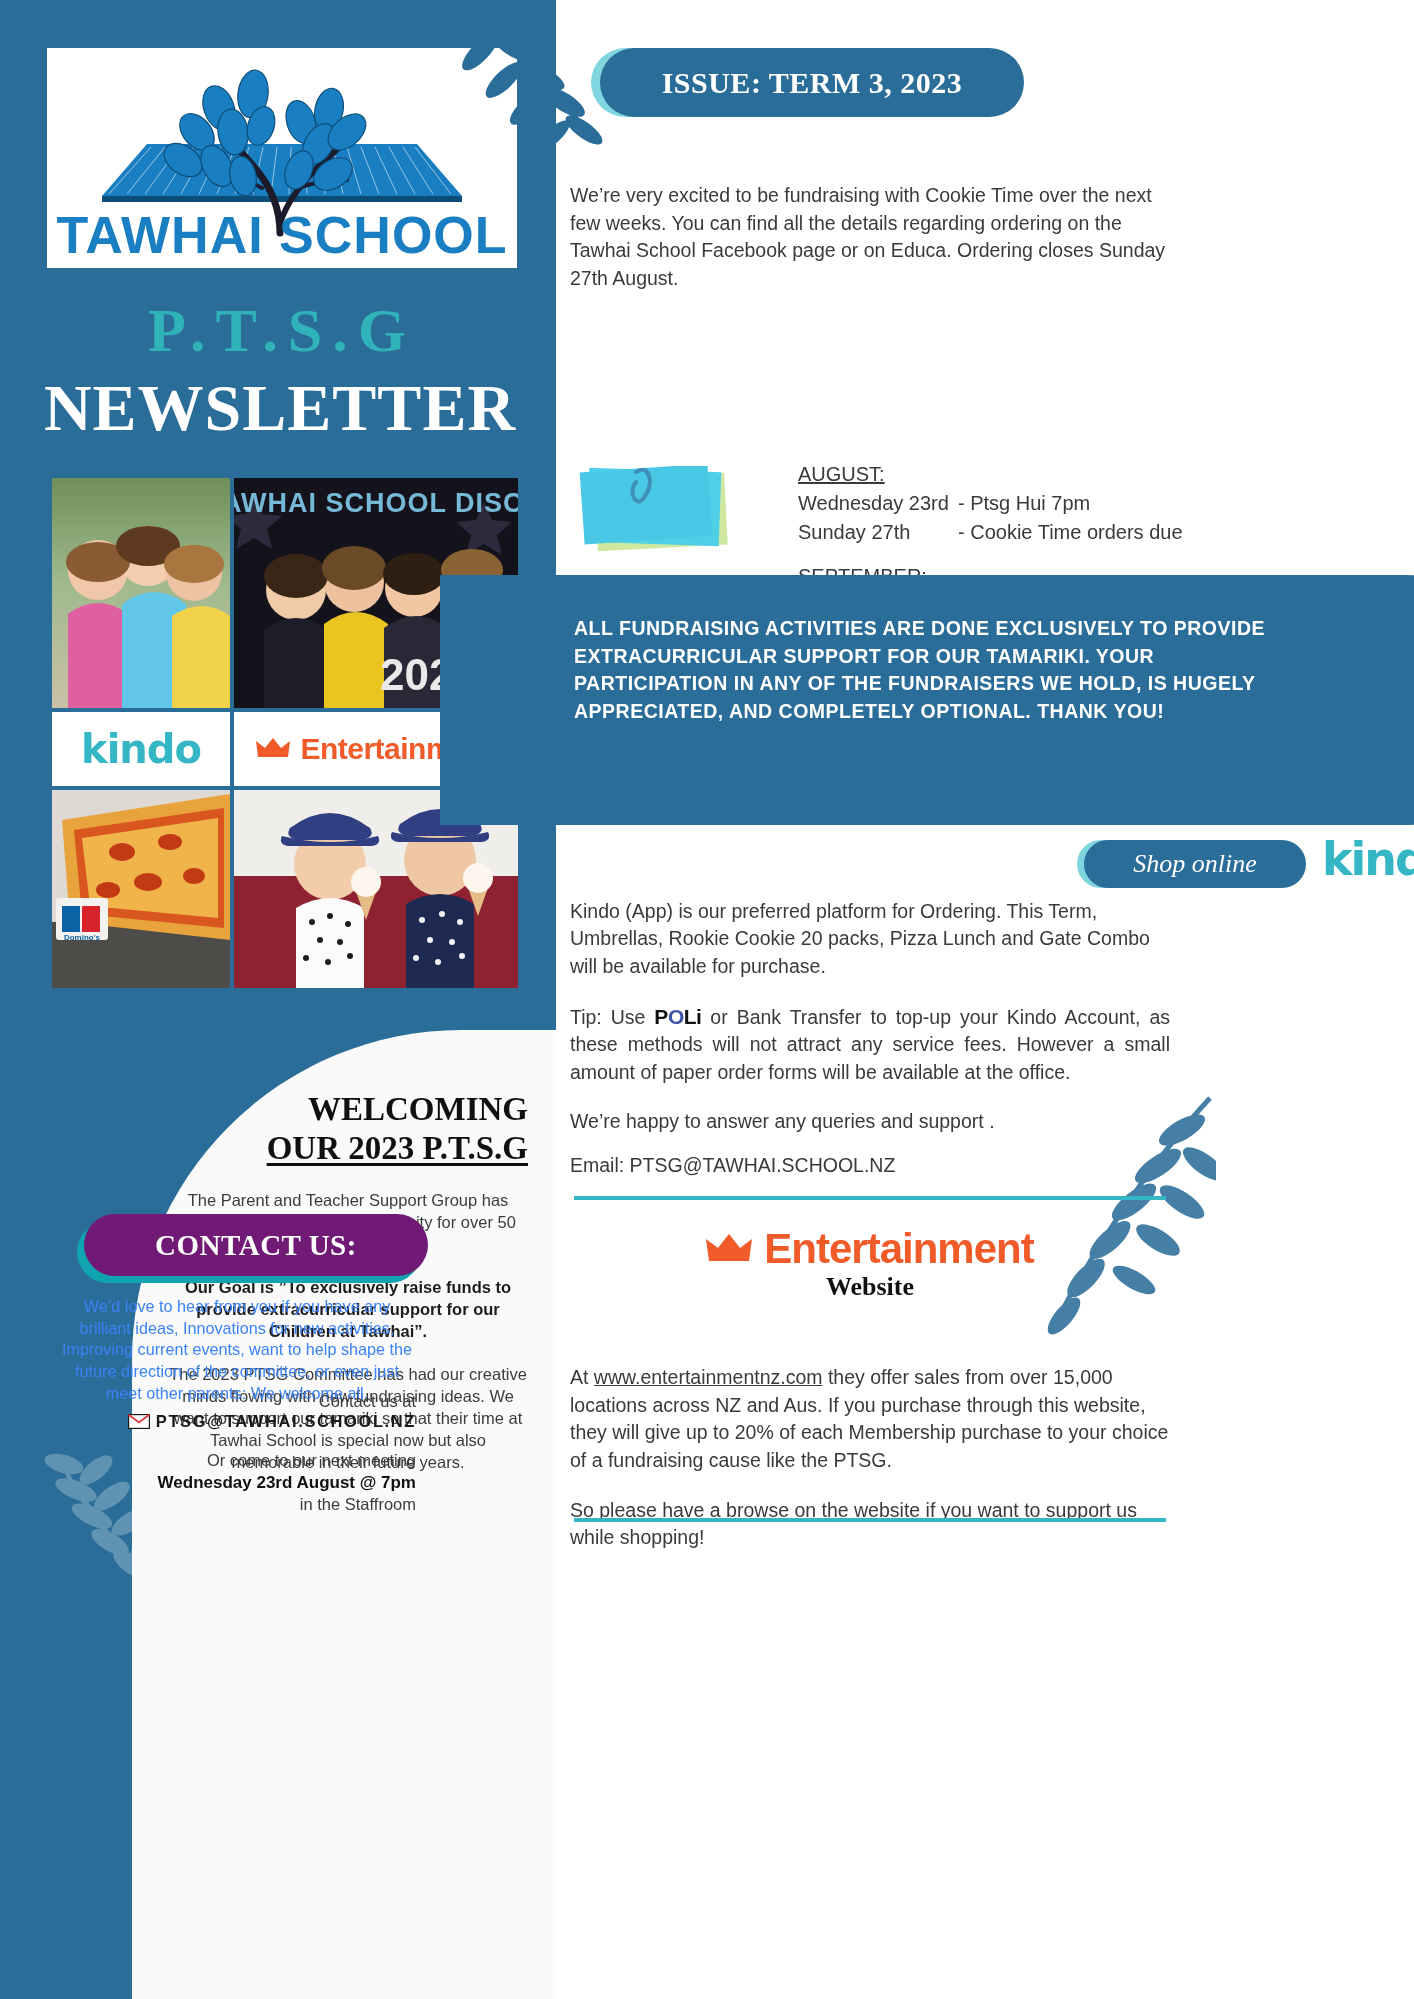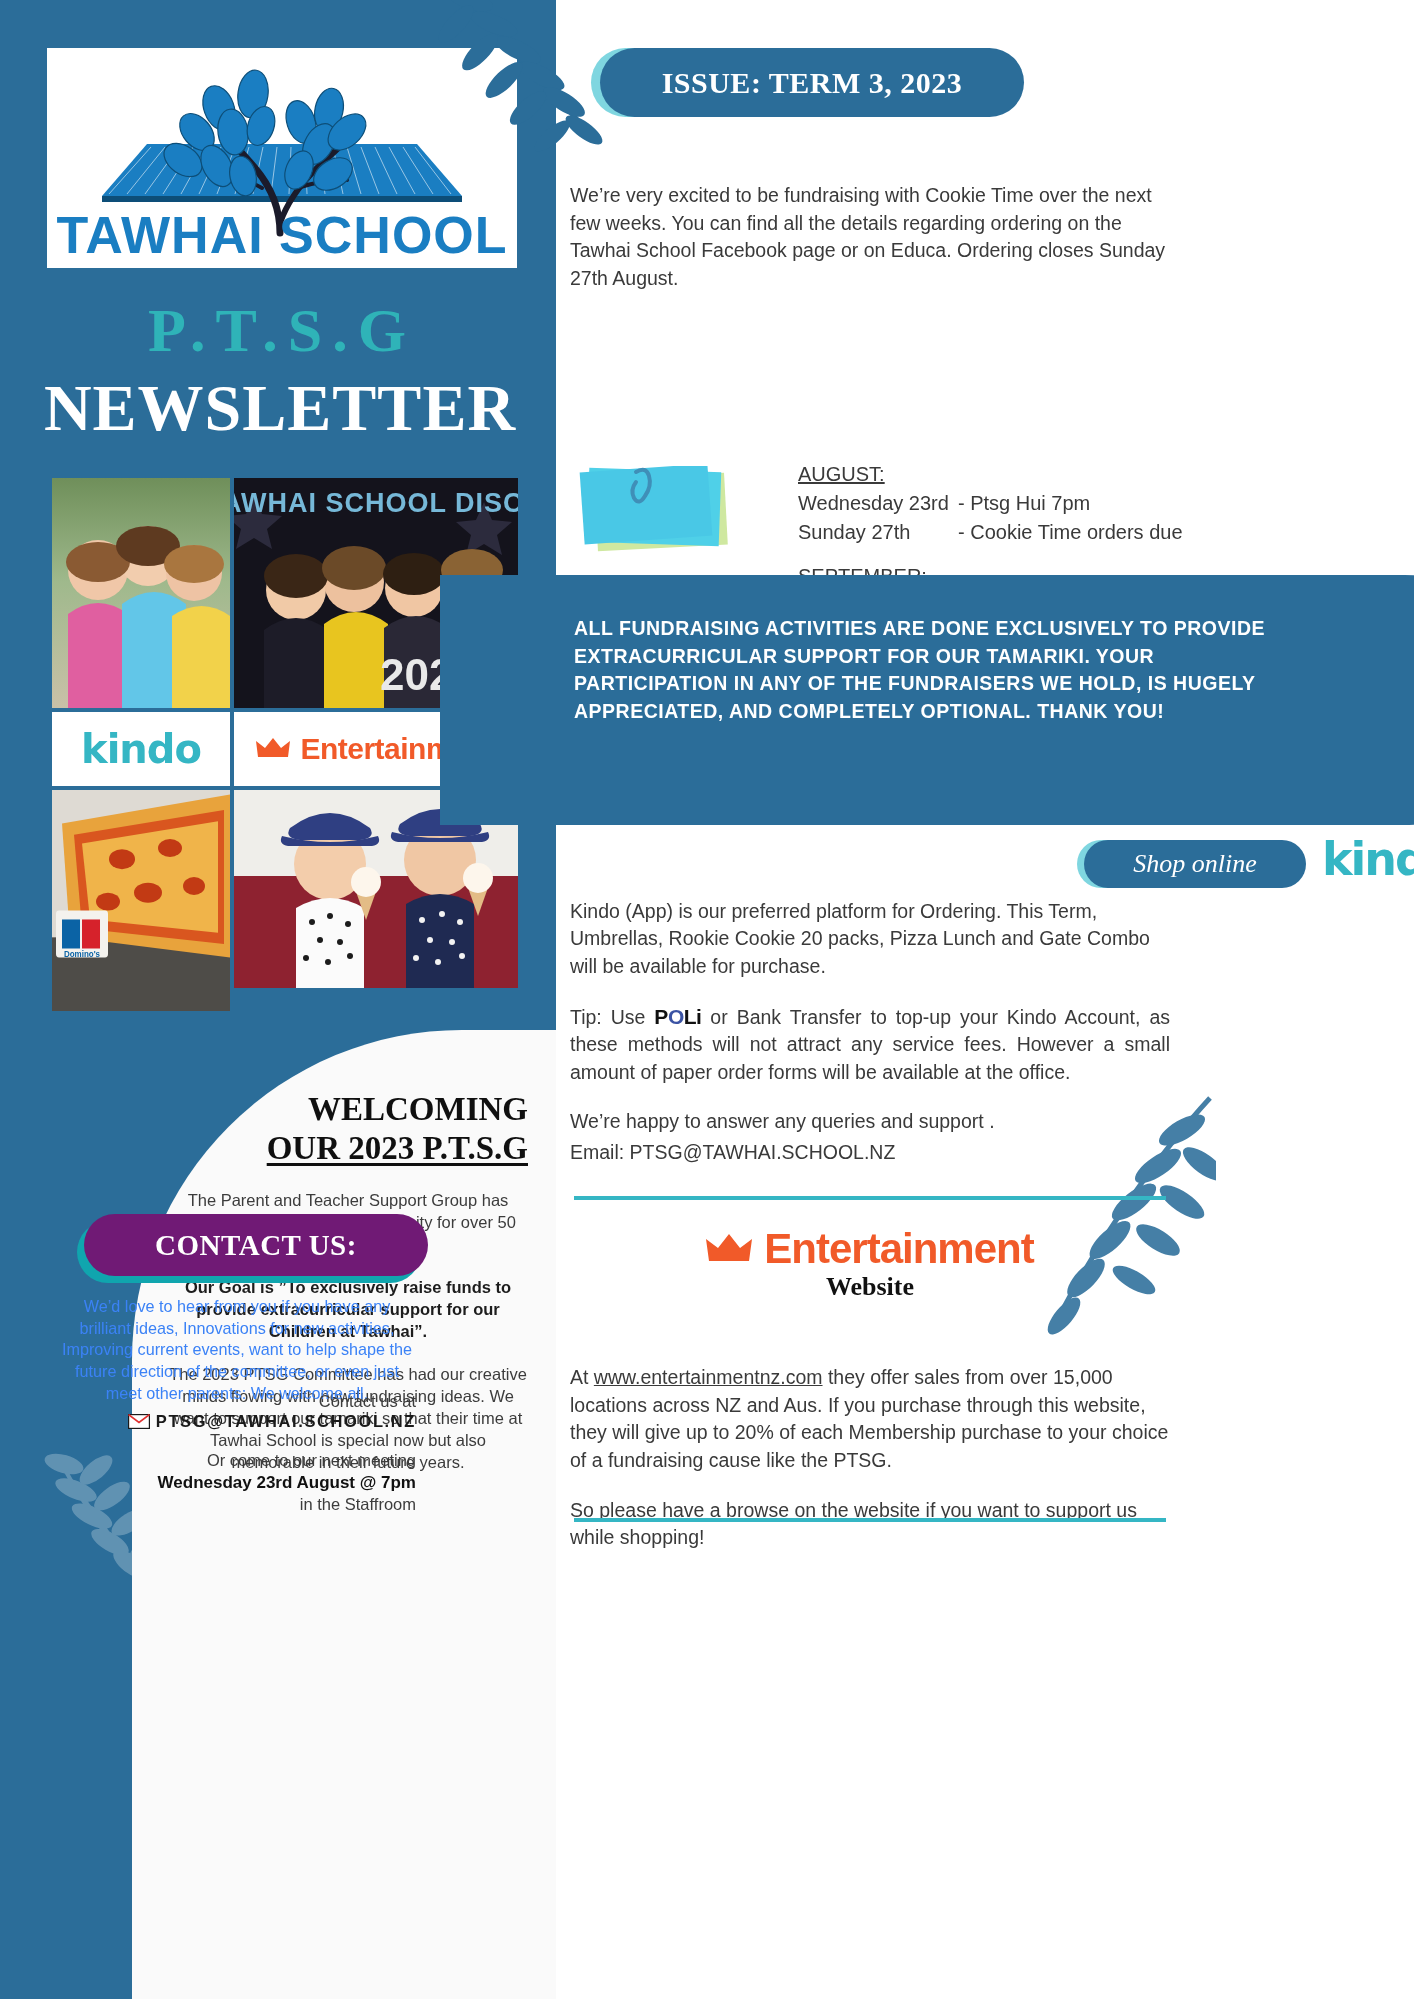--- a/index.html
+++ b/index.html
@@ -48,21 +48,21 @@
 
   
   .collage { position: absolute; left: 52px; top: 478px; width: 466px; height: 510px; }
   .ph { position: absolute; overflow: hidden; }
   .ph-1 { left: 0; top: 0; width: 178px; height: 230px; }
   .ph-2 { left: 182px; top: 0; width: 284px; height: 230px; }
   .ph-kindo { left: 0; top: 234px; width: 178px; height: 74px; background:#fff;
               display:flex; align-items:center; justify-content:center; }
   .ph-ent { left: 182px; top: 234px; width: 284px; height: 74px; background:#fff;
             display:flex; align-items:center; justify-content:center; gap:10px; }
-  .ph-3 { left: 0; top: 312px; width: 178px; height: 221px; }
+  .ph-3 { left: 0; top: 312px; width: 178px; height: 198px; }
   .ph-4 { left: 182px; top: 312px; width: 284px; height: 198px; }
 
   .kindo-word { color:#35b6c4; font-weight:bold; font-size:40px; letter-spacing:-1px;
                 font-family:"DejaVu Sans", sans-serif; }
   .ent-word { color:#f15a29; font-weight:bold; font-size:30px; letter-spacing:-0.5px; }
   .ent-crown { width: 34px; height: 24px; }
 
   
   .pimg { width: 100%; height: 100%; display:block; }
 
@@ -534,21 +534,21 @@
     </div>
     <div class="kindo-app">
       <span class="k">kindo</span>
 
     </div>
 
     <div class="kindo-body">
       <p>Kindo (App) is our preferred platform for Ordering. This Term, Umbrellas, Rookie Cookie 20 packs, Pizza Lunch and Gate Combo will be available for purchase.</p>
       <p class="justify"><span>Tip: Use </span><span class="poli">P<span class="o">O</span>Li</span><span> or Bank Transfer to top-up your Kindo Account, as these methods will not attract any service fees. However a small amount of paper order forms will be available at the office.</span></p>
       <p>We’re happy to answer any queries and support .</p>
-      <p style="margin-top:4px">Email: PTSG@TAWHAI.SCHOOL.NZ</p>
+      <p style="margin-top:17px">Email: PTSG@TAWHAI.SCHOOL.NZ</p>
     </div>
 
     <svg class="leaf-br" viewBox="0 0 230 260">
       <g fill="#2b6d99" opacity="0.92">
         <path d="M224 8 C178 58 118 140 70 232" stroke="#2b6d99" stroke-width="5" fill="none"></path>
         <ellipse cx="196" cy="40" rx="26" ry="10" transform="rotate(-30 196 40)"></ellipse>
         <ellipse cx="172" cy="76" rx="27" ry="10" transform="rotate(-34 172 76)"></ellipse>
         <ellipse cx="148" cy="112" rx="27" ry="10" transform="rotate(-38 148 112)"></ellipse>
         <ellipse cx="124" cy="150" rx="26" ry="10" transform="rotate(-42 124 150)"></ellipse>
         <ellipse cx="100" cy="188" rx="25" ry="10" transform="rotate(-46 100 188)"></ellipse>

